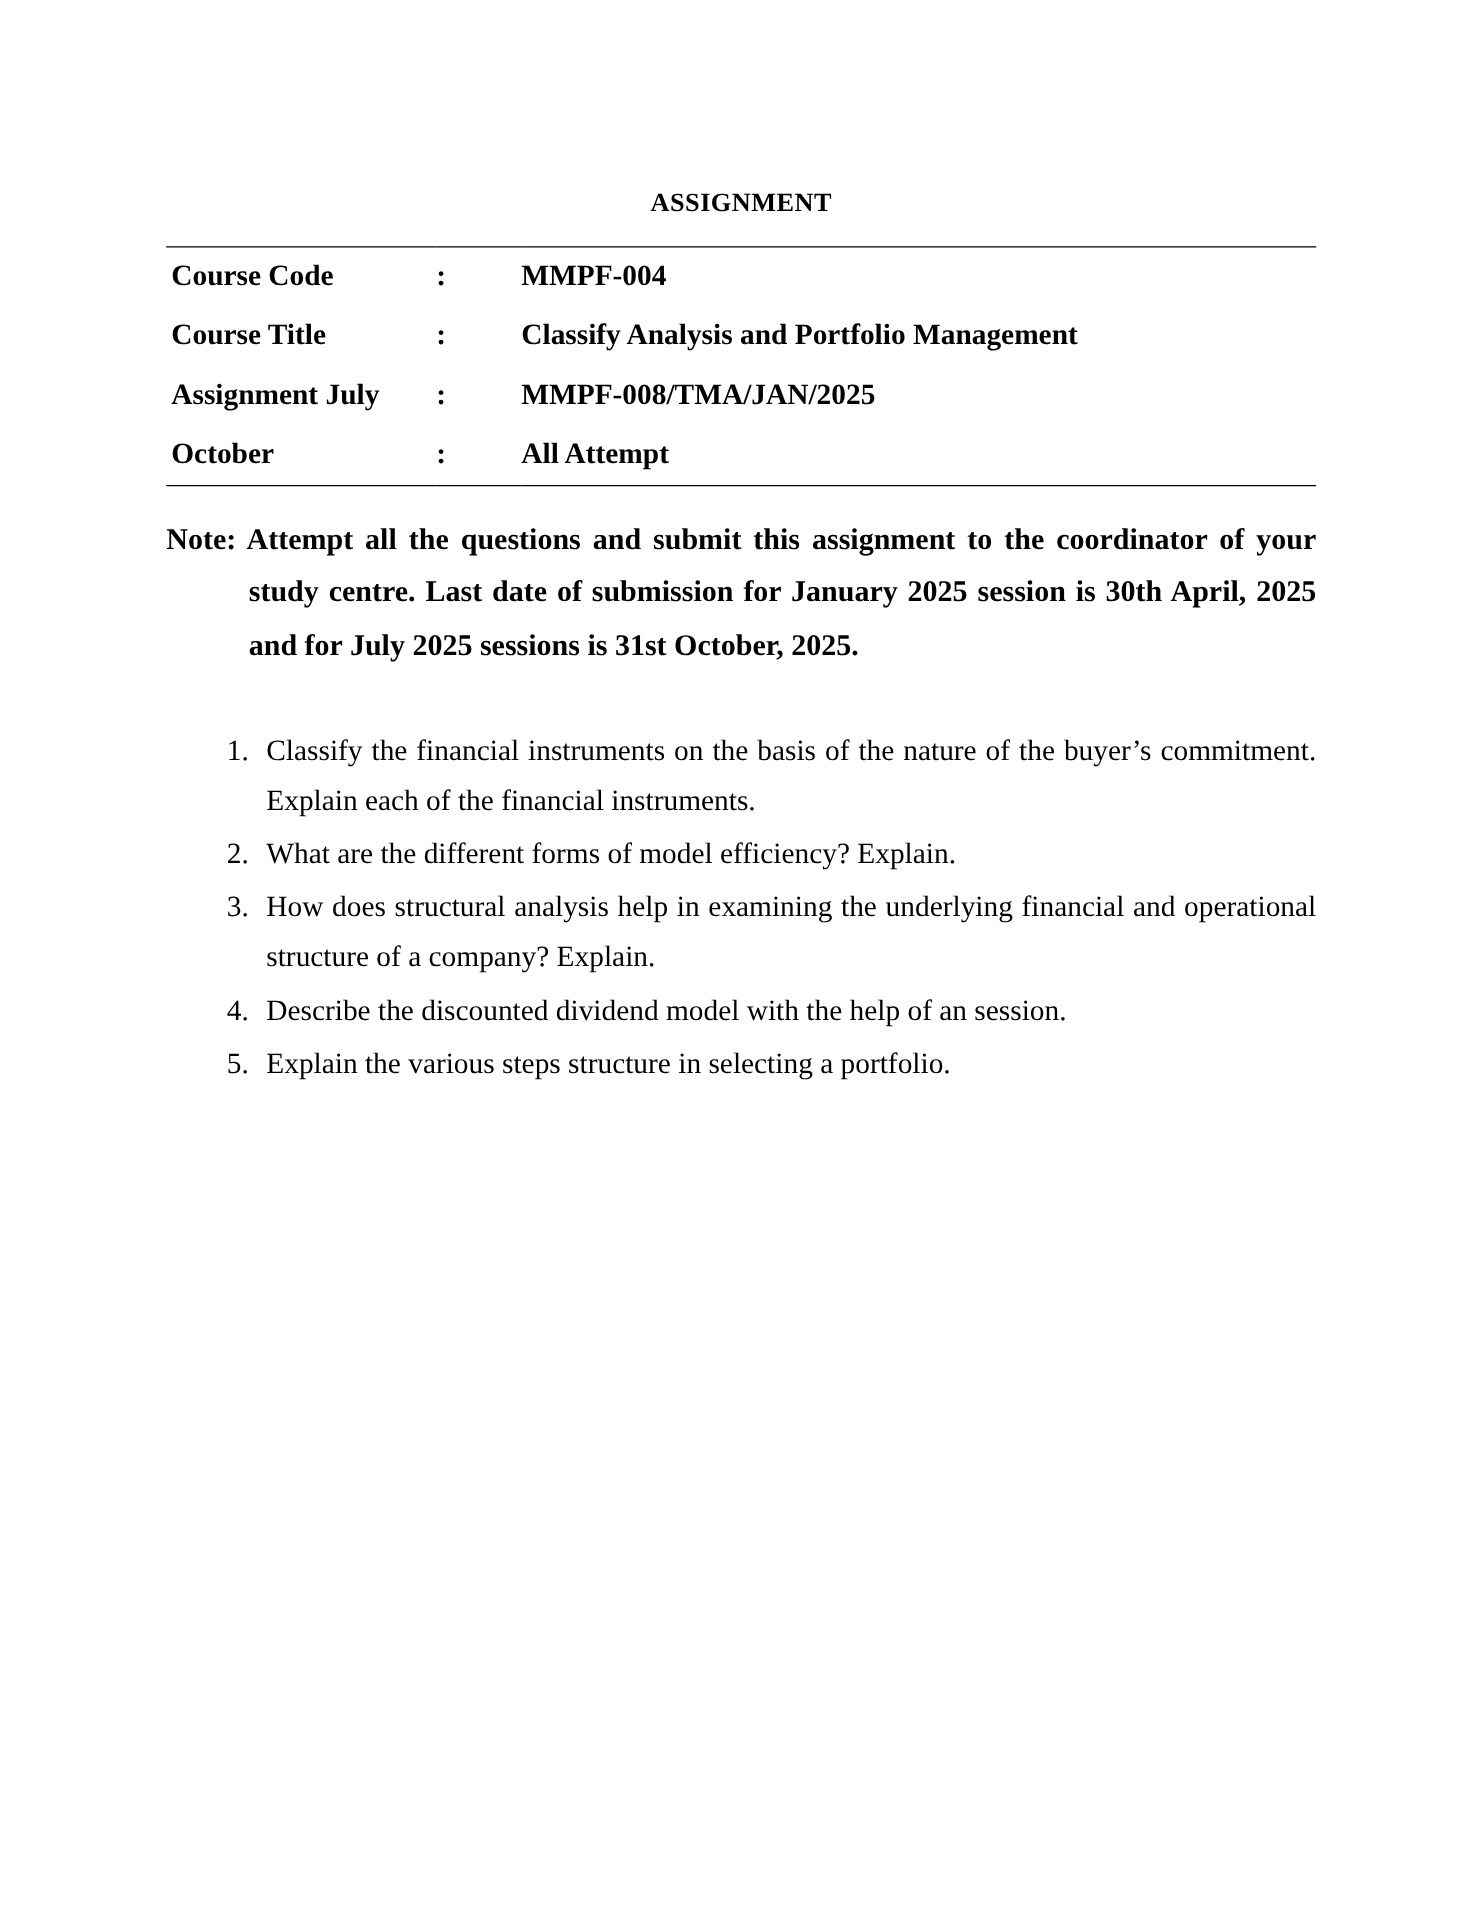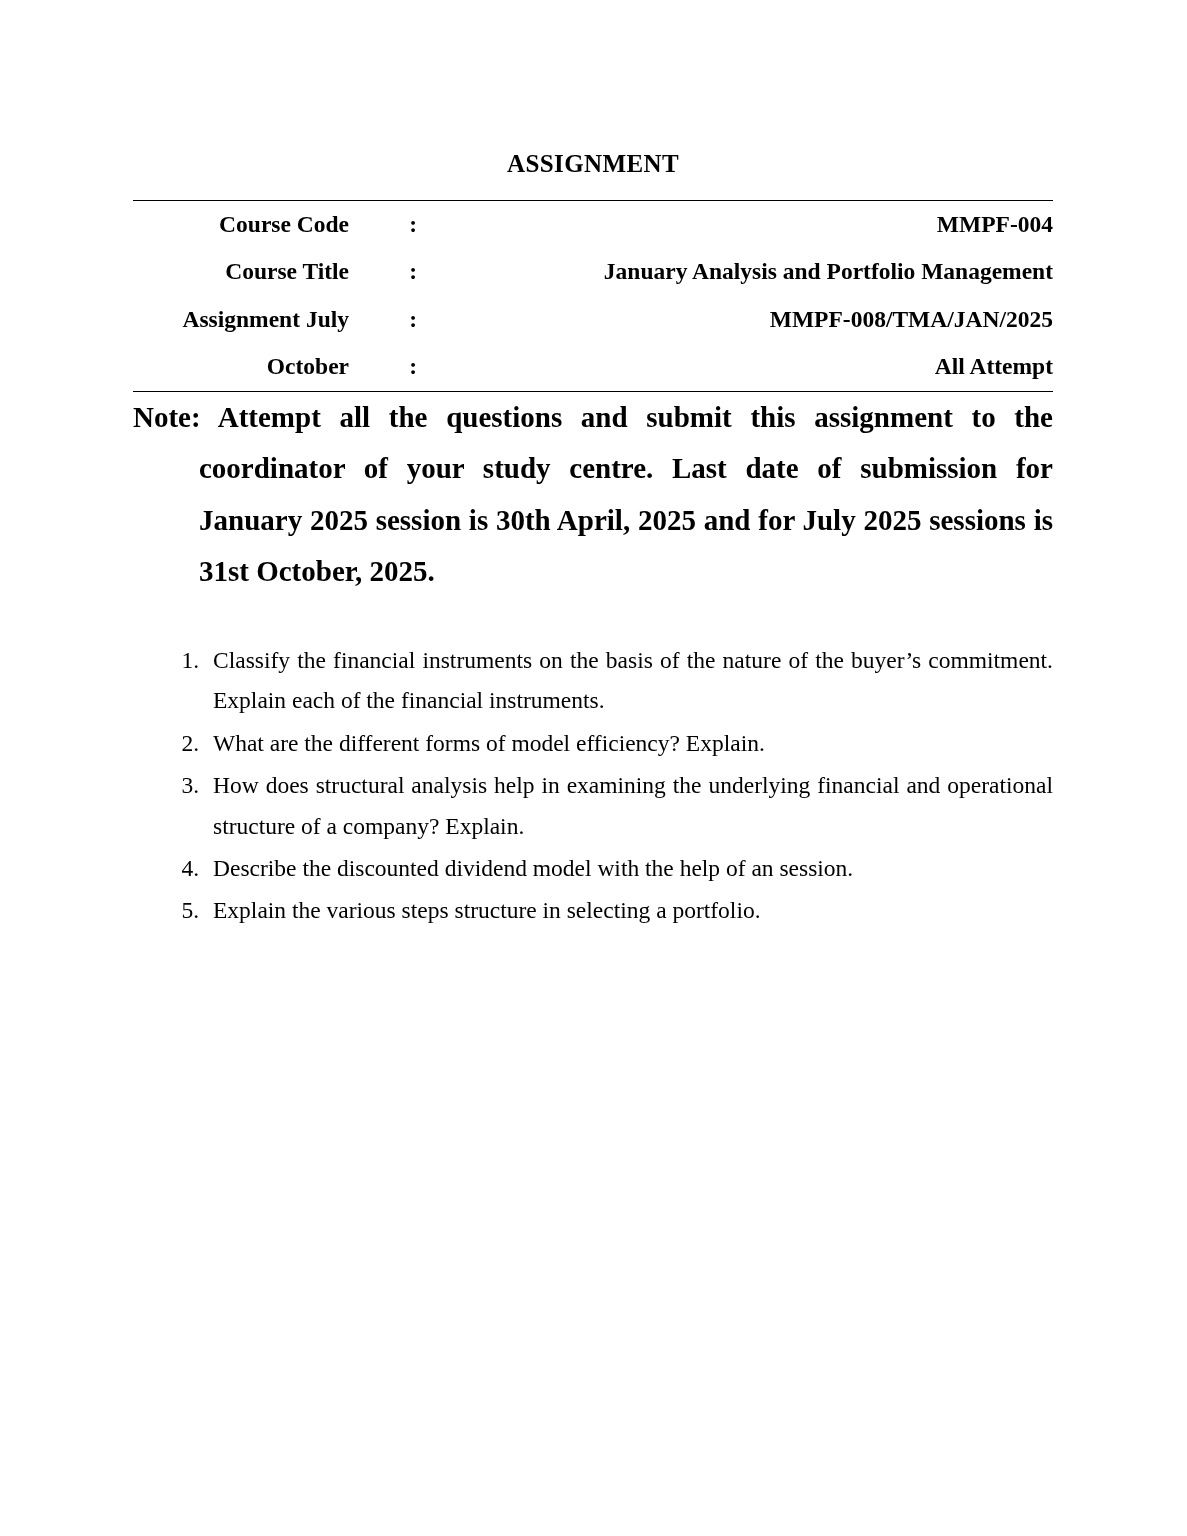--- a/index.html
+++ b/index.html
@@ -25,51 +25,51 @@
   }
   .content {
     position: absolute;
     left: 133px;
     top: 150px;
     width: 920px;
   }
   .doc-title {
     text-align: center;
     font-weight: bold;
-    font-size: 25px;
+    font-size: 21px;
     letter-spacing: 0.4px;
     margin: 0 0 22px 0;
   }
   .meta-table {
     width: 100%;
     border-collapse: collapse;
     border-top: 1.6px solid #000;
     border-bottom: 1.6px solid #000;
   }
   .meta-table td {
     font-weight: bold;
     font-size: 23.5px;
     padding: 9px 0 9px 0;
     vertical-align: top;
     line-height: 1.25;
-    text-align: right;
   }
   .meta-label {
     width: 212px;
     padding-left: 4px !important;
   }
   .meta-colon {
     width: 68px;
   }
   .meta-value {
     width: auto;
   }
   .note-block {
+    margin-top: 22px;
     font-weight: bold;
-    font-size: 29px;
+    font-size: 24px;
     line-height: 1.78;
     text-align: justify;
     text-justify: inter-word;
   }
   .note-block .note-label {
     font-weight: bold;
   }
   .note-body {
     display: block;
     padding-left: 66px;
@@ -110,21 +110,21 @@
     <table class="meta-table">
       <tbody>
         <tr>
           <td class="meta-label">Course Code</td>
           <td class="meta-colon">:</td>
           <td class="meta-value">MMPF-004</td>
         </tr>
         <tr>
           <td class="meta-label">Course Title</td>
           <td class="meta-colon">:</td>
-          <td class="meta-value">January Analysis and Portfolio Management</td>
+          <td class="meta-value">Classify Analysis and Portfolio Management</td>
         </tr>
         <tr>
           <td class="meta-label">Assignment July</td>
           <td class="meta-colon">:</td>
           <td class="meta-value">MMPF-008/TMA/JAN/2025</td>
         </tr>
         <tr>
           <td class="meta-label">October</td>
           <td class="meta-colon">:</td>
           <td class="meta-value">All Attempt</td>

